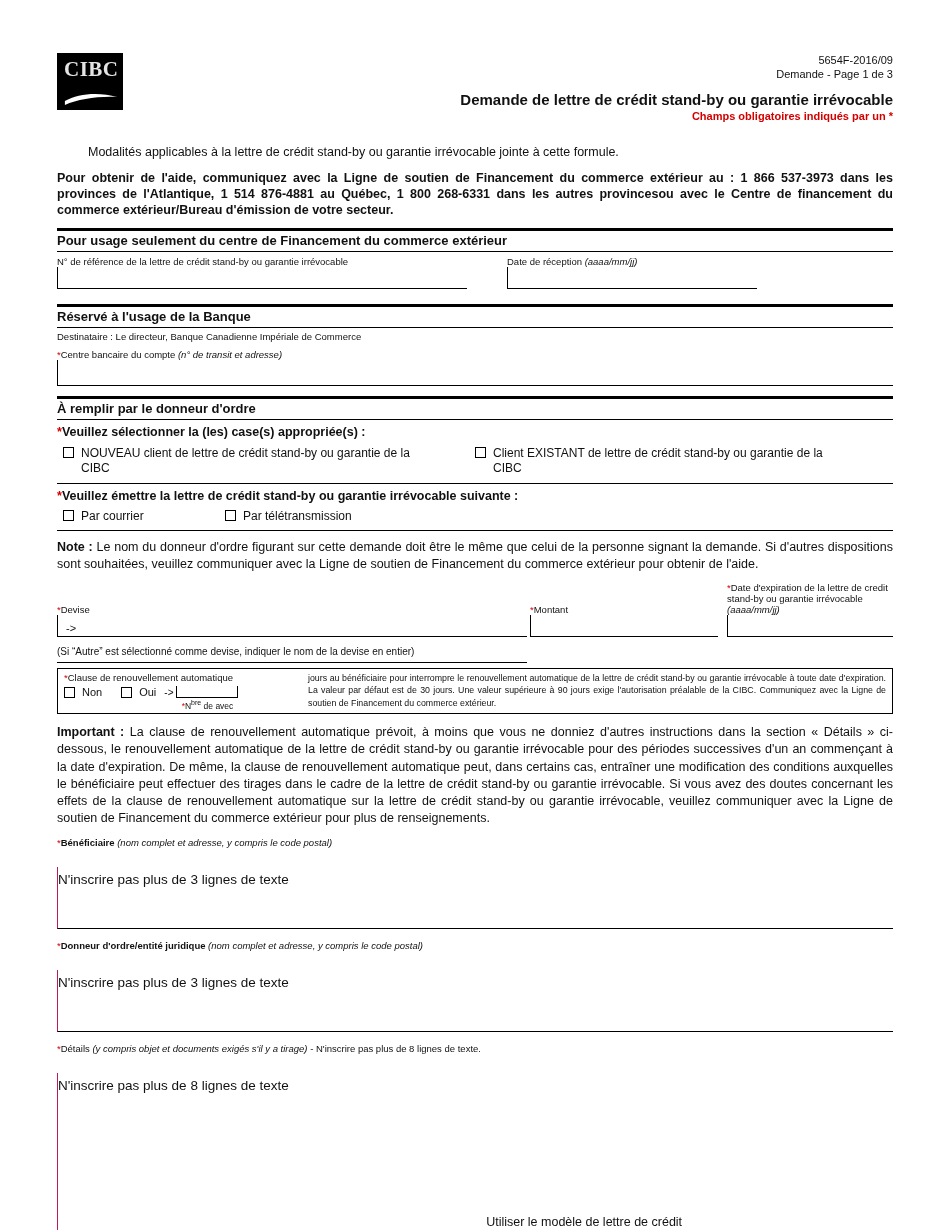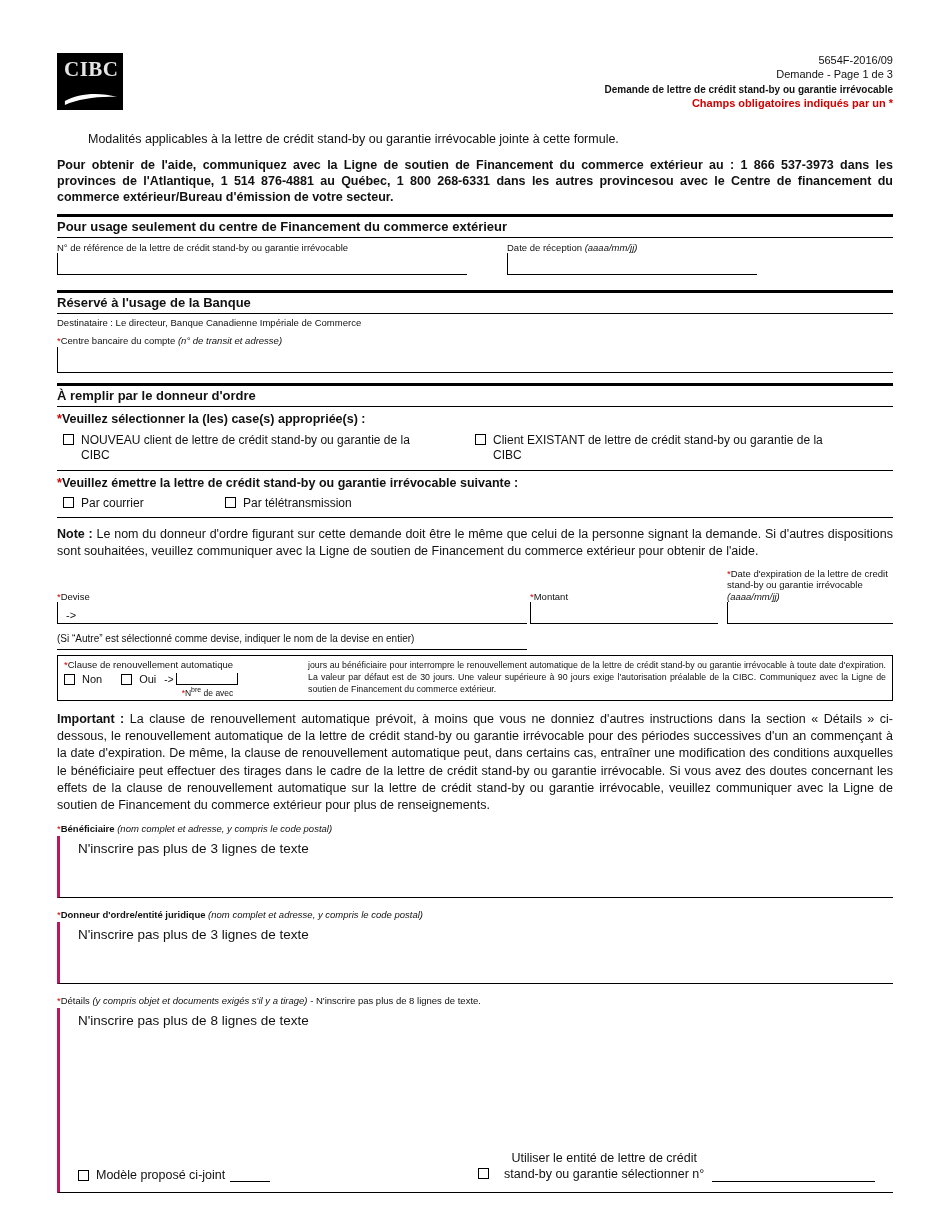--- a/index.html
+++ b/index.html
@@ -11,21 +11,21 @@
   .it  { font-style:italic; }
   .b   { font-weight:bold; }
   sup  { font-size:7px; }
 
   
   .header { display:flex; align-items:flex-start; margin-top:53px; }
   .logo { width:66px; height:57px; background:#000; color:#e5e5e5; padding:6px 5px 4px 7px; display:flex; flex-direction:column; justify-content:space-between; }
   .logo-text { font-family:"Liberation Serif","DejaVu Serif",serif; font-weight:bold; font-size:21px; line-height:1; letter-spacing:.5px; }
   .logo-wave { width:100%; height:14px; display:block; }
   .header-right { margin-left:auto; text-align:right; font-size:11px; line-height:1.3; }
-  .h-title { font-size:10px; font-weight:bold; margin-top:1px;text-align:right; }
+  .h-title { font-size:15px; font-weight:bold; margin-top:8px;text-align:right; }
   .h-req { font-size:11px; font-weight:bold; color:#d40000; margin-top:0; }
 
   
   .intro1 { margin-top:22px; font-size:12.5px; font-weight:normal;margin-left:31px; }
   .intro2 { margin-top:12px; font-size:12.5px; font-weight:bold; text-align:justify; line-height:1.26; }
 
   
   .sec { border-top:3px solid #000; }
   .sec-title { font-size:13px; font-weight:bold; padding:2px 0 3px; border-bottom:1px solid #000; }
   .hr { border-top:1px solid #000; }
@@ -53,21 +53,21 @@
   .renew { border:1px solid #000; display:flex; padding:3px 6px 2px; }
   .rctl { display:flex; align-items:flex-start; margin-top:3px; }
   .rlbl { font-size:11px; }
   .arrow2 { font-size:10px; margin:1px 3px 0 8px; }
   .nbre-fld { width:62px; height:12px; border-left:1px solid #000; border-right:1px solid #000; border-bottom:1px solid #000; }
   .nbre-lbl { font-size:8.5px; text-align:center; margin-top:1px; }
   .rtext { flex:1; font-size:8.8px; line-height:1.4; margin-left:8px; text-align:justify; }
 
   
   .g-lbl { font-size:9.5px; }
-  .bigbox { border-left:3px solid #be185d; border-bottom:1px solid #000; margin-top:2px; padding:5px 18px; }
+  .bigbox { border-left:1px solid #be185d; border-bottom:1px solid #000; margin-top:19px; padding:5px 0; }
   .ph { font-size:13.5px; }
 
   
   .foot { display:flex; align-items:flex-end; }
   .foot-left { display:flex; align-items:center; width:308px; }
   .foot-lbl { font-size:12.5px; margin-right:5px; white-space:nowrap; }
   .foot-right { display:flex; align-items:flex-end; flex:1; margin-left:92px; }
   .foot-2l { font-size:12.5px; text-align:center; line-height:1.3; margin:0 8px; white-space:nowrap; }
   .uline { display:inline-block; border-bottom:1px solid #000; height:15px; }
 </style>
@@ -212,21 +212,21 @@
 
       <div class="foot">
         <div class="foot-left">
           <span class="cb"></span>
           <span class="foot-lbl">Modèle proposé ci-joint</span>
           <span class="uline" style="width:40px;"></span>
         </div>
         <div class="foot-right">
           <span class="cb" style="margin-bottom:3px;"></span>
           <div class="foot-2l">
-            <div>Utiliser le entité de lettre de crédit</div>
+            <div>Utiliser le modèle de lettre de crédit</div>
             <div>stand-by ou garantie sélectionner n°</div>
           </div>
           <span class="uline" style="flex:1;"></span>
         </div>
       </div>
     </div>
   </div>
 
 </div>
 

